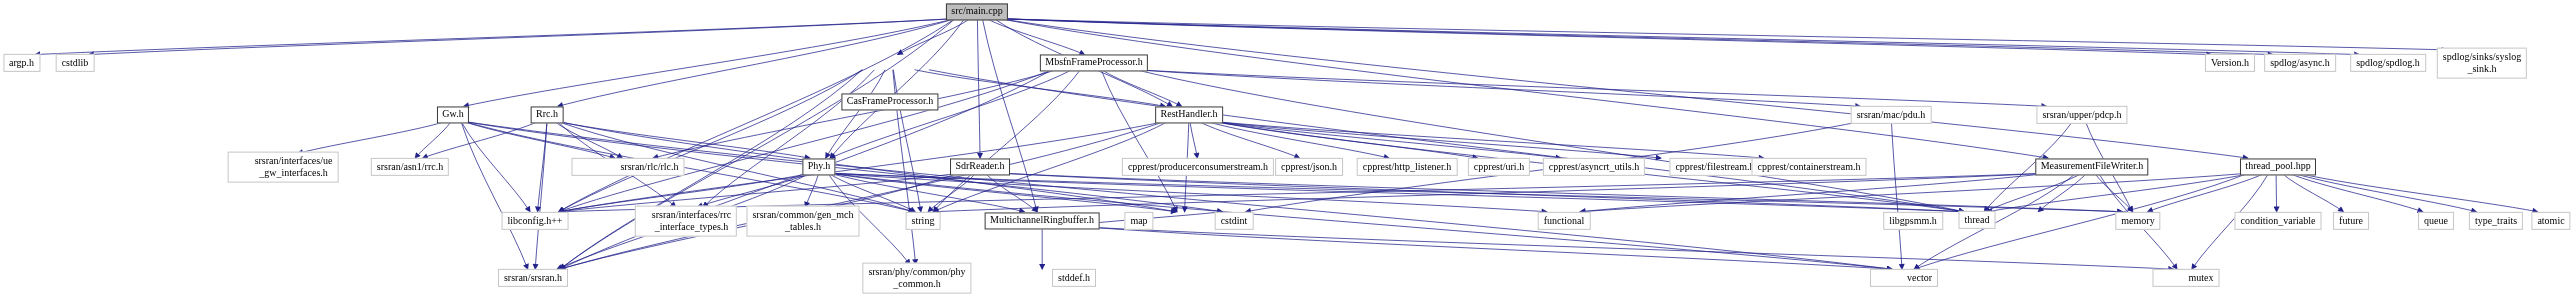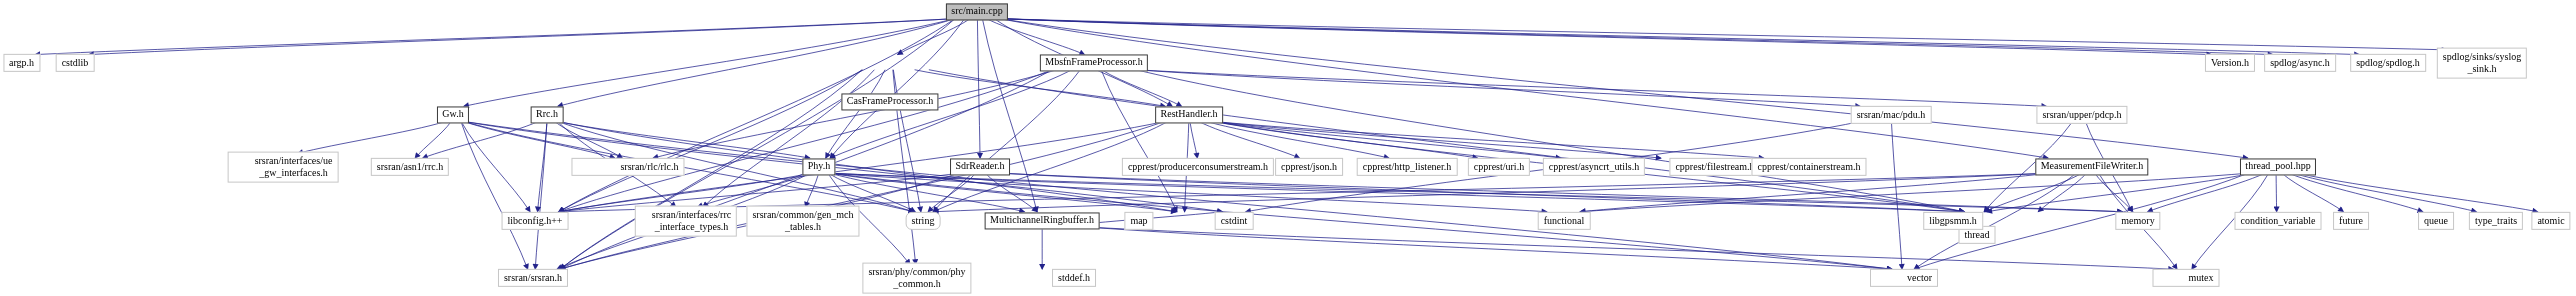--- a/index.html
+++ b/index.html
@@ -177,27 +177,27 @@
       <div class="node" style="left: 1594px; top: 167px; color: rgb(0, 0, 0);">cpprest/asyncrt_utils.h</div>
       <div class="node" style="left: 1695px; top: 167px; color: rgb(0, 0, 0); margin-left: 20px;">cpprest/filestream.h</div>
       <div class="node" style="left: 1809px; top: 167px; color: rgb(0, 0, 0);">cpprest/containerstream.h</div>
       <div class="node bold" style="left: 2092px; top: 167px; color: rgb(0, 0, 0);">MeasurementFileWriter.h</div>
       <div class="node bold" style="left: 2278px; top: 167px; color: rgb(0, 0, 0);">thread_pool.hpp</div>
       <div class="node" style="left: 535px; top: 221px; color: rgb(0, 0, 0);">libconfig.h++</div>
       <div class="node" style="left: 686px; top: 221px; color: rgb(0, 0, 0); padding-left: 16px;">srsran/interfaces/rrc
 _interface_types.h</div>
       <div class="node" style="left: 803px; top: 221px; color: rgb(0, 0, 0);">srsran/common/gen_mch
 _tables.h</div>
-      <div class="node" style="left: 923px; top: 221px; color: rgb(0, 0, 0); border-radius: 6px;">string</div>
+      <div class="node" style="left: 923px; top: 221px; color: rgb(0, 0, 0);">string</div>
       <div class="node bold" style="left: 1042px; top: 221px; color: rgb(0, 0, 0);">MultichannelRingbuffer.h</div>
       <div class="node" style="left: 1139px; top: 221px; color: rgb(0, 0, 0);">map</div>
       <div class="node" style="left: 1234px; top: 221px; color: rgb(0, 0, 0);">cstdint</div>
       <div class="node" style="left: 1564px; top: 221px; color: rgb(0, 0, 0);">functional</div>
-      <div class="node" style="left: 1977px; top: 235px; color: rgb(0, 0, 0);">thread</div>
-      <div class="node" style="left: 1953px; top: 221px; color: rgb(0, 0, 0);">libgpsmm.h</div>
+      <div class="node" style="left: 1977px; top: 220px; color: rgb(0, 0, 0);">thread</div>
+      <div class="node" style="left: 1913px; top: 221px; color: rgb(0, 0, 0);">libgpsmm.h</div>
       <div class="node" style="left: 2138px; top: 221px; color: rgb(0, 0, 0);">memory</div>
       <div class="node" style="left: 2278px; top: 221px; color: rgb(0, 0, 0);">condition_variable</div>
       <div class="node" style="left: 2351px; top: 221px; color: rgb(0, 0, 0);">future</div>
       <div class="node" style="left: 2436px; top: 221px; color: rgb(0, 0, 0);">queue</div>
       <div class="node" style="left: 2496px; top: 221px; color: rgb(0, 0, 0);">type_traits</div>
       <div class="node" style="left: 2551px; top: 221px; color: rgb(0, 0, 0);">atomic</div>
       <div class="node" style="left: 533px; top: 278px; color: rgb(0, 0, 0);">srsran/srsran.h</div>
       <div class="node" style="left: 917px; top: 278px; color: rgb(0, 0, 0);">srsran/phy/common/phy
 _common.h</div>
       <div class="node" style="left: 1042px; top: 278px; color: rgb(0, 0, 0); margin-left: 32px;">stddef.h</div>

